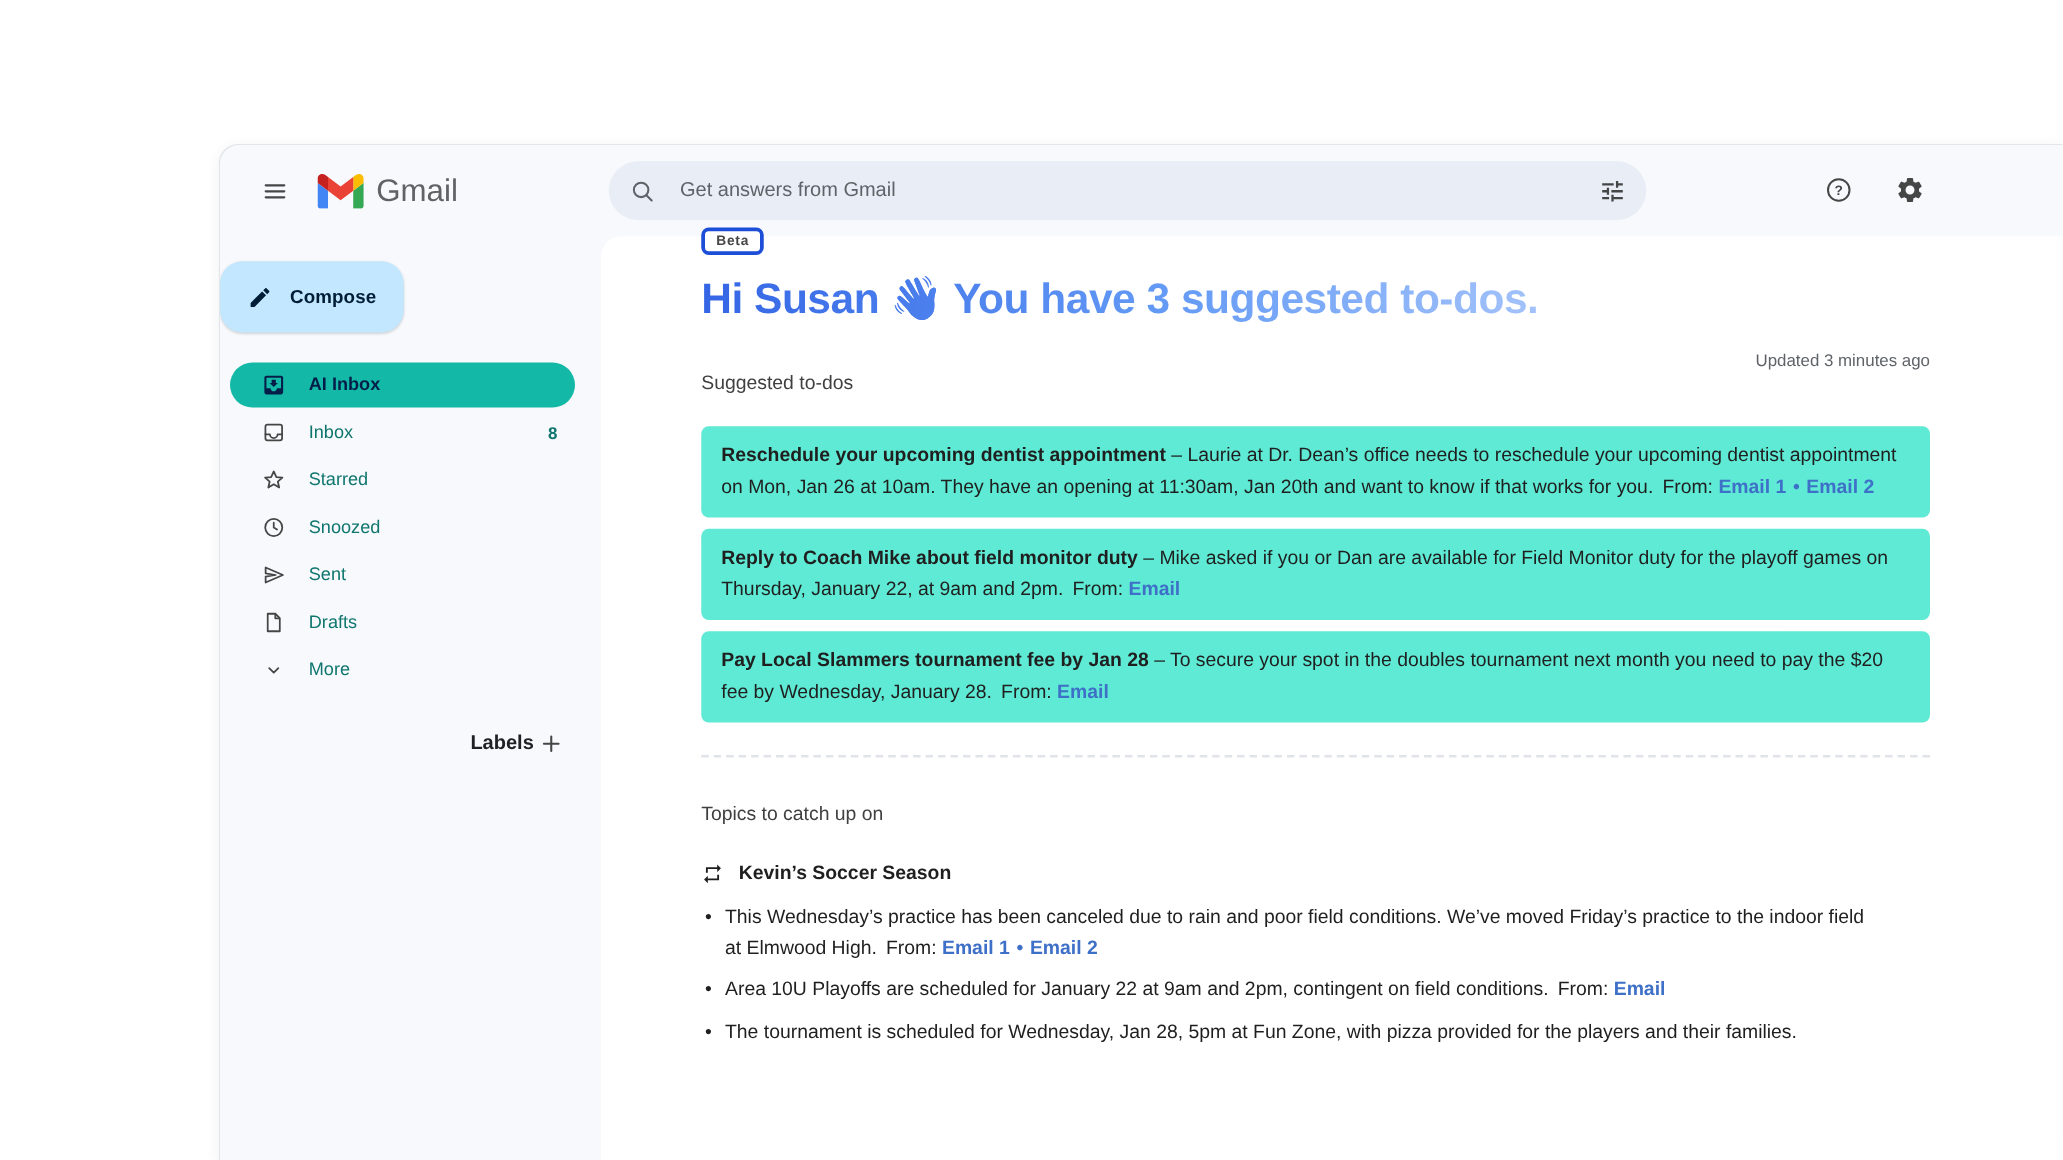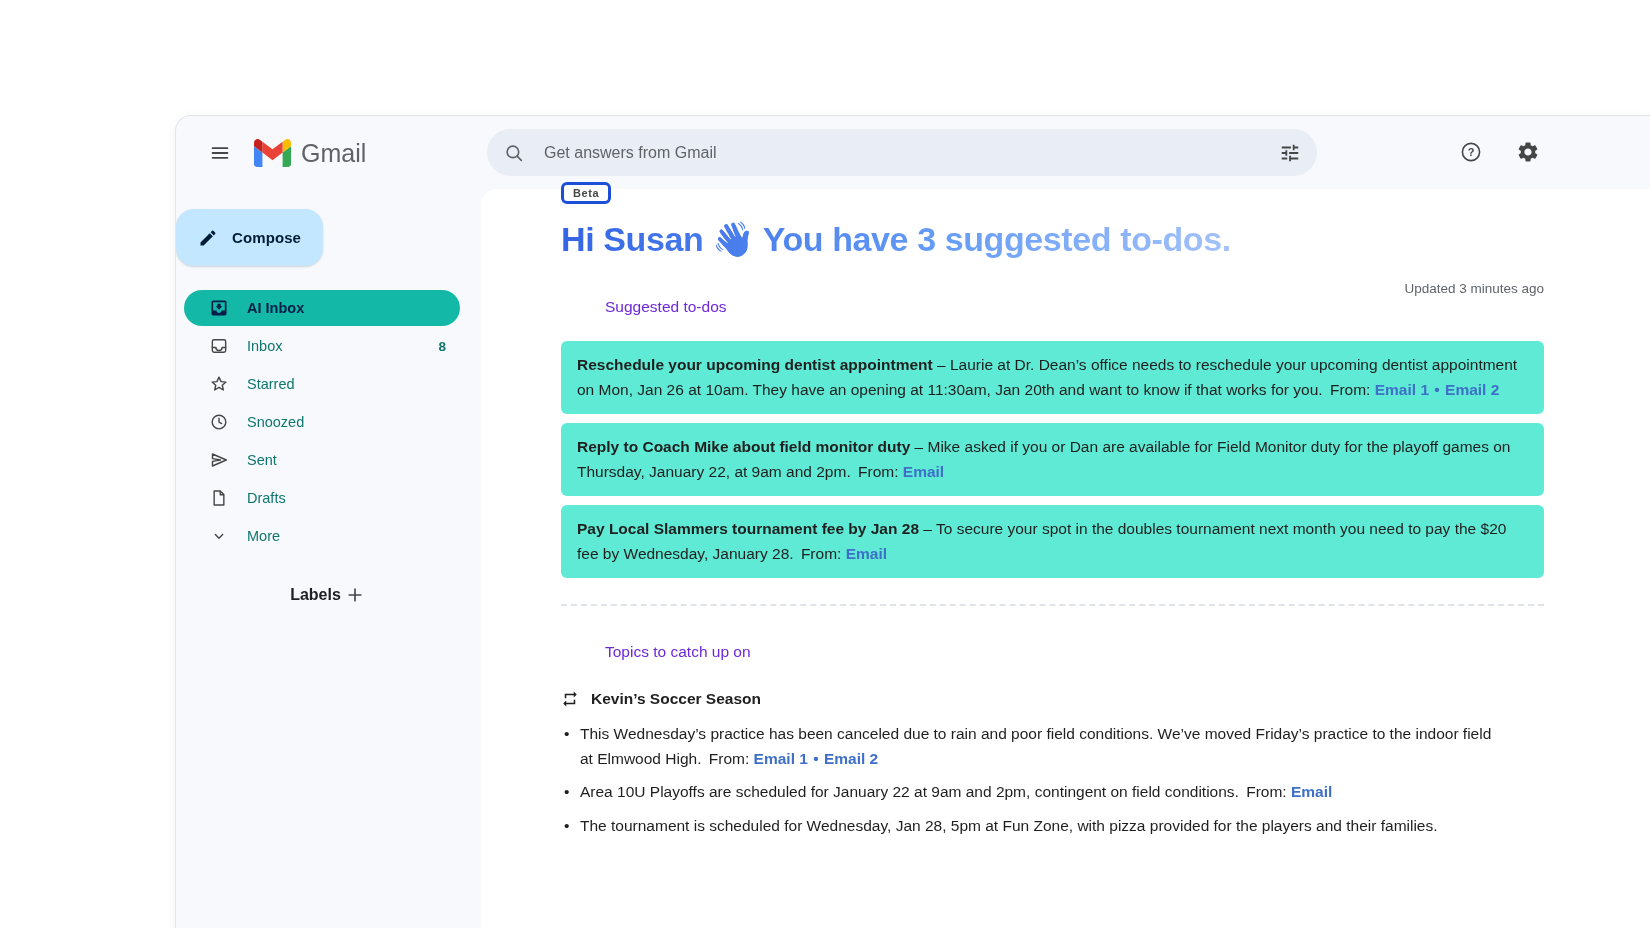--- a/index.html
+++ b/index.html
@@ -51,21 +51,21 @@
   }
   .nav { margin-top:24px; }
   .nav-item {
     display:flex; align-items:center; height:36px; margin:0 21px 2px 8px;
     padding:0 14px 0 25px; border-radius:18px; gap:18px;
     font-size:14.5px; color:#0f766e; cursor:pointer;
   }
   .nav-item .nicon { width:20px; height:20px; flex:none; display:flex; }
   .nav-item.selected { background:#14b8a6; color:#041e49; font-weight:700; }
   .nav-count { margin-left:auto; font-size:13.5px; font-weight:700; }
-  .labels-row { margin-top:27px; display:flex; align-items:center; justify-content:center; padding:0 26px 0 28px; }
+  .labels-row { margin-top:27px; display:flex; align-items:center; justify-content:flex-end; padding:0 26px 0 28px; }
   .labels-title { font-size:16px; font-weight:700; color:#202124; }
   .add-label { width:28px; height:28px; }
   
   .main {
     position:absolute; left:305px; top:73px; right:0; bottom:0;
     background:#ffffff; border-top-left-radius:16px; overflow:hidden;
   }
   .main-inner { position:relative; height:100%; padding:0 107px 0 80px; box-sizing:border-box; }
   .beta {
     position:absolute; left:385px; top:66px; z-index:4;
@@ -73,21 +73,21 @@
     border:3px solid #1d4ed8; border-radius:6px; padding:2px 9px; background:#fff;
   }
   .greeting { margin:0; padding-top:29px; font-size:34px; line-height:43px; font-weight:700; letter-spacing:-.4px; }
   .gline {
     display:table;
     background:linear-gradient(90deg,#3465e5 0%,#639af5 55%,#a3c2fa 100%);
     -webkit-background-clip:text; background-clip:text;
     color:transparent; -webkit-text-fill-color:transparent;
   }
   .updated { position:absolute; top:92px; right:107px; font-size:13.5px; color:#5f6368; }
-  .section-label { margin-top:34px; font-size:15.5px; line-height:24px; color:#6d28d9;margin-left:44px; }
+  .section-label { margin-top:34px; font-size:15.5px; line-height:24px; color:#404040; }
   .cards { margin-top:22px; }
   .todo-card { background:#5eead4; border-radius:6px; padding:12px 16px; margin-bottom:9px; }
   .todo-card p { margin:0; font-size:15.5px; line-height:24.5px; color:#1f1f1f; }
   .todo-title { font-weight:700; }
   .from { margin-left:3px; }
   .email-link { color:#3e70c8; font-weight:700; text-decoration:none; cursor:pointer; }
   .lsep { color:#3e70c8; font-weight:700; margin:0 1px; }
   .dashed-sep { margin-top:26px; height:0; border-top:2px dashed #e0e4e9; }
   .topic-header { margin-top:26px; display:flex; align-items:center; gap:12px; font-size:15.5px; color:#1f1f1f; }
   .topic-title { font-weight:700; }

